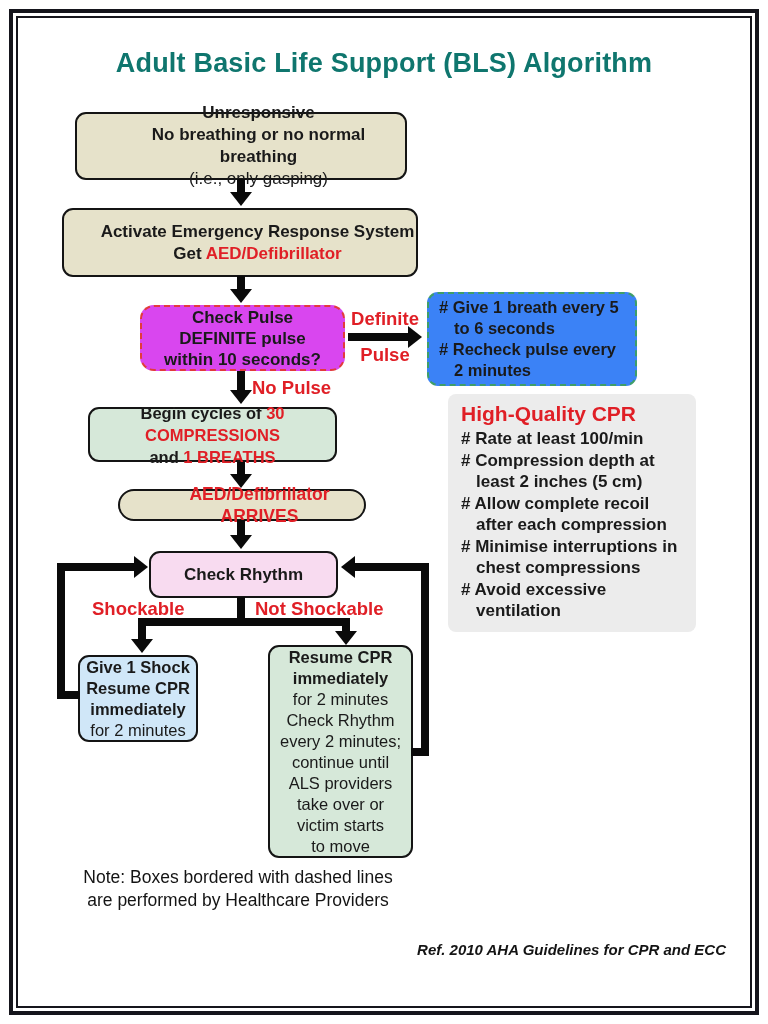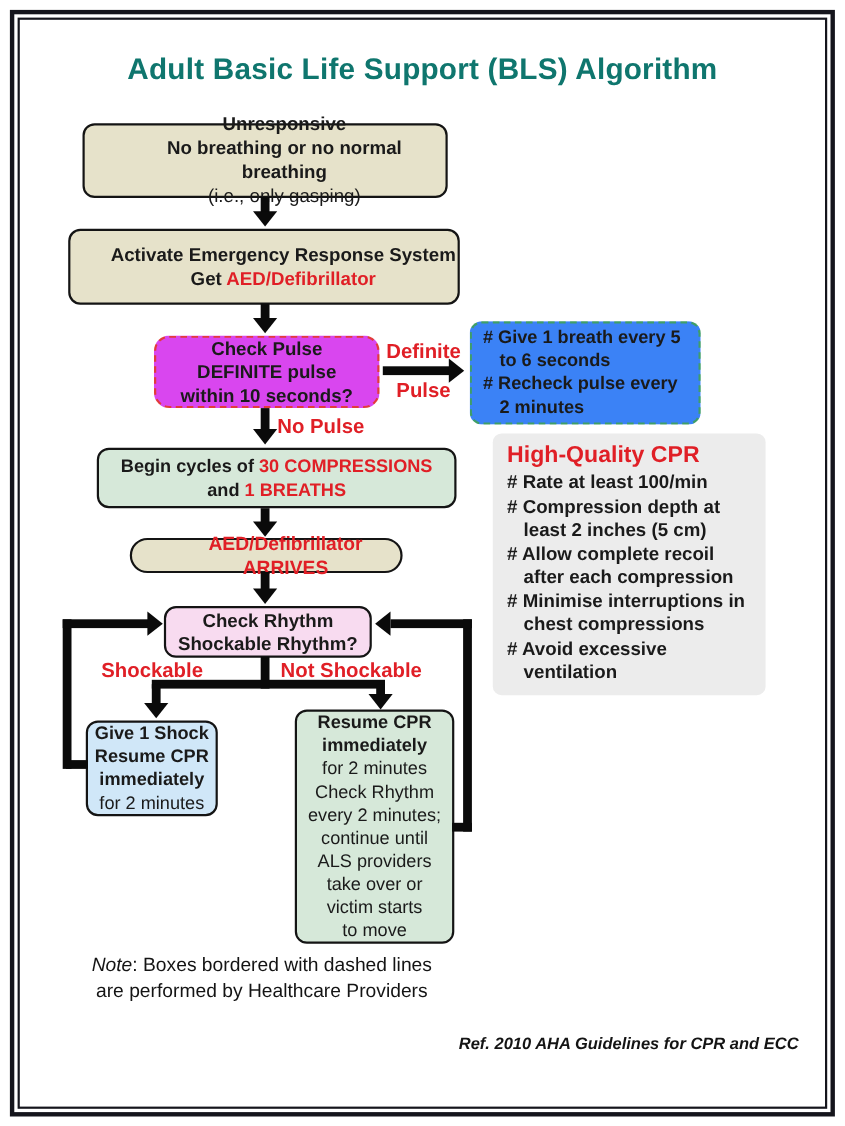--- a/index.html
+++ b/index.html
@@ -77,38 +77,37 @@
 
   <div class="box greendash" style="left:427px;top:292px;width:210px;height:94px;justify-content:center;">
     <div class="ln16 hang"># Give 1 breath every 5 to 6 seconds</div>
     <div class="ln16 hang"># Recheck pulse every 2 minutes</div>
   </div>
 
   <div class="shaft-v" style="left:237px;top:371px;height:21px;"></div>
   <div class="head-down" style="left:230px;top:390px;"></div>
   <div class="redlabel" style="left:252px;top:377px;">No Pulse</div>
 
-  <div class="box green" style="left:88px;top:407px;width:327px;height:55px;">
+  <div class="box green" style="left:88px;top:407px;width:249px;height:55px;">
     <div class="ln sb" style="font-size:16.5px;"><span>Begin cycles of </span><span class="red b">30 COMPRESSIONS</span></div>
     <div class="ln sb" style="font-size:16.5px;"><span>and </span><span class="red b">1 BREATHS</span></div>
   </div>
 
   <div class="shaft-v" style="left:237px;top:462px;height:14px;"></div>
   <div class="head-down" style="left:230px;top:474px;"></div>
 
   <div class="box tan" style="left:118px;top:489px;width:248px;height:32px;border-radius:16px;">
     <div class="ln b red" style="font-size:17.5px;">AED/Defibrillator ARRIVES</div>
   </div>
 
   <div class="shaft-v" style="left:237px;top:520px;height:16px;"></div>
   <div class="head-down" style="left:230px;top:535px;"></div>
 
   <div class="box lav" style="left:149px;top:551px;width:189px;height:47px;">
     <div class="ln sb" style="line-height:21px;">Check Rhythm</div>
-    <div class="ln sb" style="line-height:21px;">Shockable Rhythm?</div>
   </div>
 
   <div class="shaft-v" style="left:237px;top:597px;height:29px;"></div>
   <div class="shaft-h" style="left:138px;top:618px;width:212px;"></div>
   <div class="shaft-v" style="left:138px;top:622px;height:18px;"></div>
   <div class="head-down" style="left:131px;top:639px;"></div>
   <div class="shaft-v" style="left:342px;top:622px;height:10px;"></div>
   <div class="head-down" style="left:335px;top:631px;"></div>
 
   <div class="redlabel" style="left:92px;top:598px;">Shockable</div>
@@ -147,19 +146,19 @@
   <div class="hq">
     <div class="hq-title">High-Quality CPR</div>
     <div class="item hang"># Rate at least 100/min</div>
     <div class="item hang"># Compression depth at least 2 inches (5 cm)</div>
     <div class="item hang"># Allow complete recoil after each compression</div>
     <div class="item hang"># Minimise interruptions in chest compressions</div>
     <div class="item hang"># Avoid excessive ventilation</div>
   </div>
 
   <div class="note">
-    <div><span style="font-style:italic;">Note</span><span>: Boxes bordered with dashed lines</span></div>
+    <div><span style="">Note</span><span>: Boxes bordered with dashed lines</span></div>
     <div>are performed by Healthcare Providers</div>
   </div>
 
   <div class="ref">Ref. 2010 AHA Guidelines for CPR and ECC</div>
 
 </div>
 
 </body></html>

